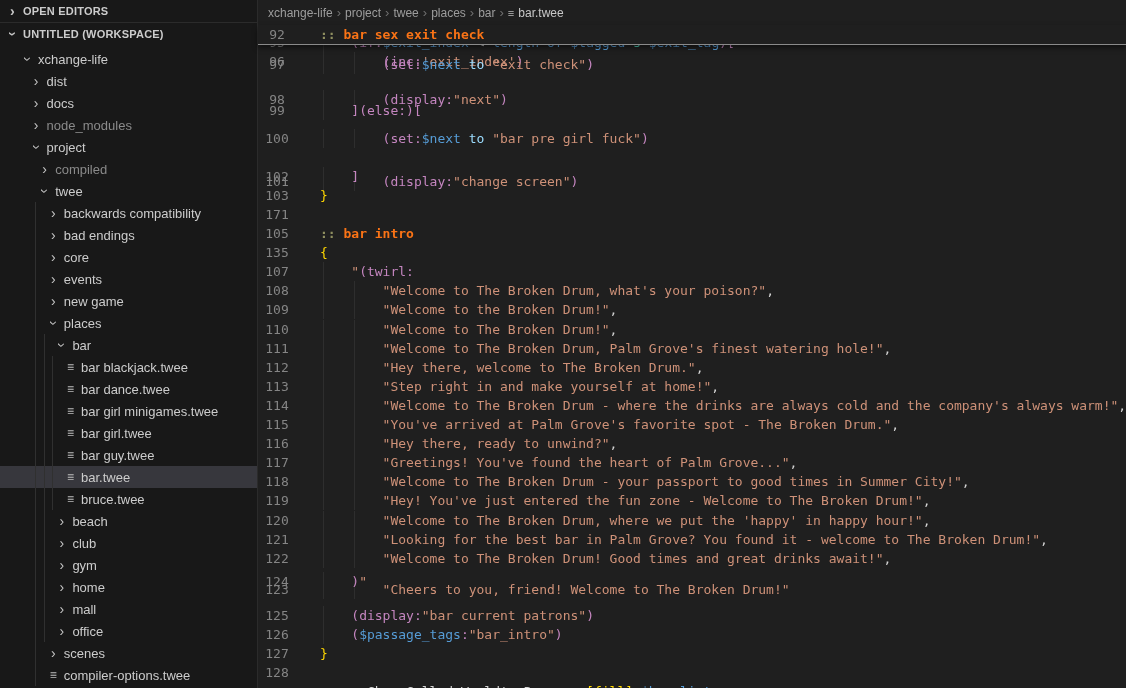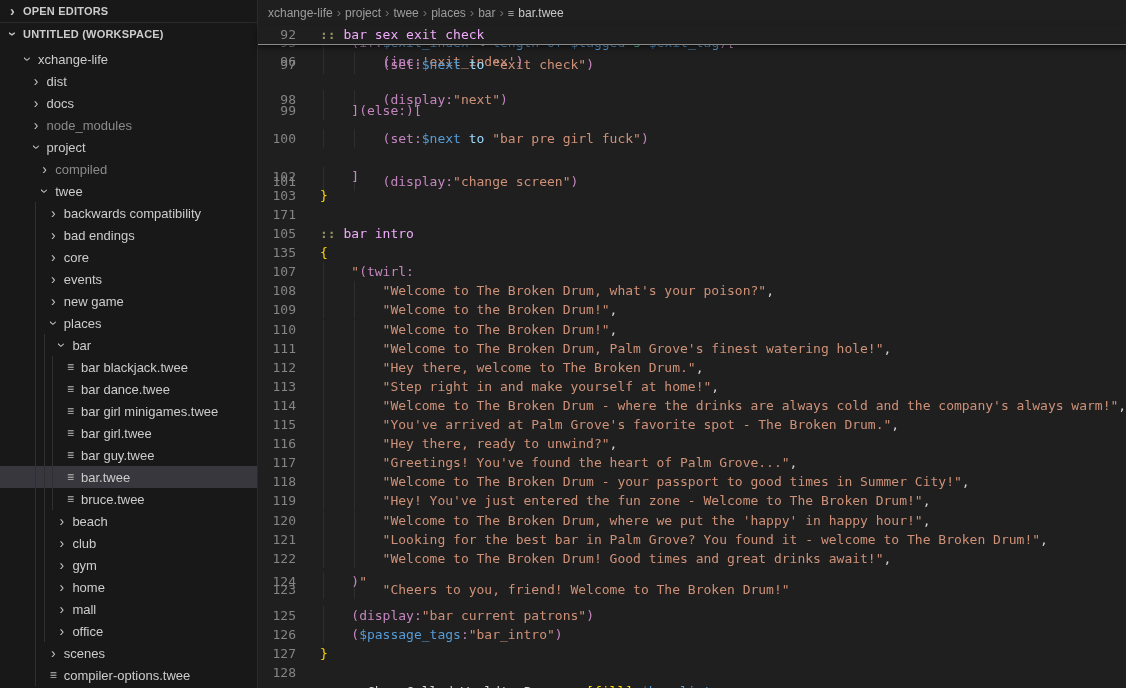--- a/index.html
+++ b/index.html
@@ -31,33 +31,33 @@
   .bc-item{white-space:nowrap;}
   .bc-sep{color:#6f6f6f;margin:0 4px;font-size:13px;}
   .bc-ficon{color:#b8b8b8;margin-right:4px;font-size:11px;}
   .bc-file{color:#c8c8c8;}
 
   .mono{font-family:"DejaVu Sans Mono",monospace;font-size:13px;}
   .sticky{height:19px;min-height:19px;position:relative;background:#1f1f1f;z-index:6;
           border-bottom:1px solid #8a8a8a;box-shadow:0 3px 5px rgba(0,0,0,.5);line-height:19px;}
   .viewport{flex:1;position:relative;overflow:hidden;background:#1f1f1f;}
   .cl{position:absolute;left:0;right:0;height:19.1px;line-height:19.1px;}
-  .ln{position:absolute;left:0;width:38px;text-align:right;color:#858585;}
+  .ln{position:absolute;left:0;width:38px;text-align:center;color:#858585;}
   .code{position:absolute;left:62px;right:0;white-space:pre;}
   .cguide{position:absolute;top:0;bottom:0;width:1px;background:#2e2e2e;}
 
   
   .tk-w {color:#d4d4d4;}
   .tk-pk{color:#c586c0;}
   .tk-bl{color:#569cd6;}
   .tk-pb{color:#9cdcfe;}
   .tk-gr{color:#4ec9b0;}
   .tk-st{color:#ce9178;}
   .tk-yl{color:#ffd700;}
-  .tk-hd{color:#f0abfc;font-weight:normal;}
+  .tk-hd{color:#f97316;font-weight:bold;}
   .tk-ol{color:#8f8f60;font-weight:bold;}
 </style>
 </head>
 <body>
 
 <div class="sidebar">
   <div class="pane-header">
     <span class="chev">›</span>
     <span class="lbl">OPEN EDITORS</span>
   </div>

